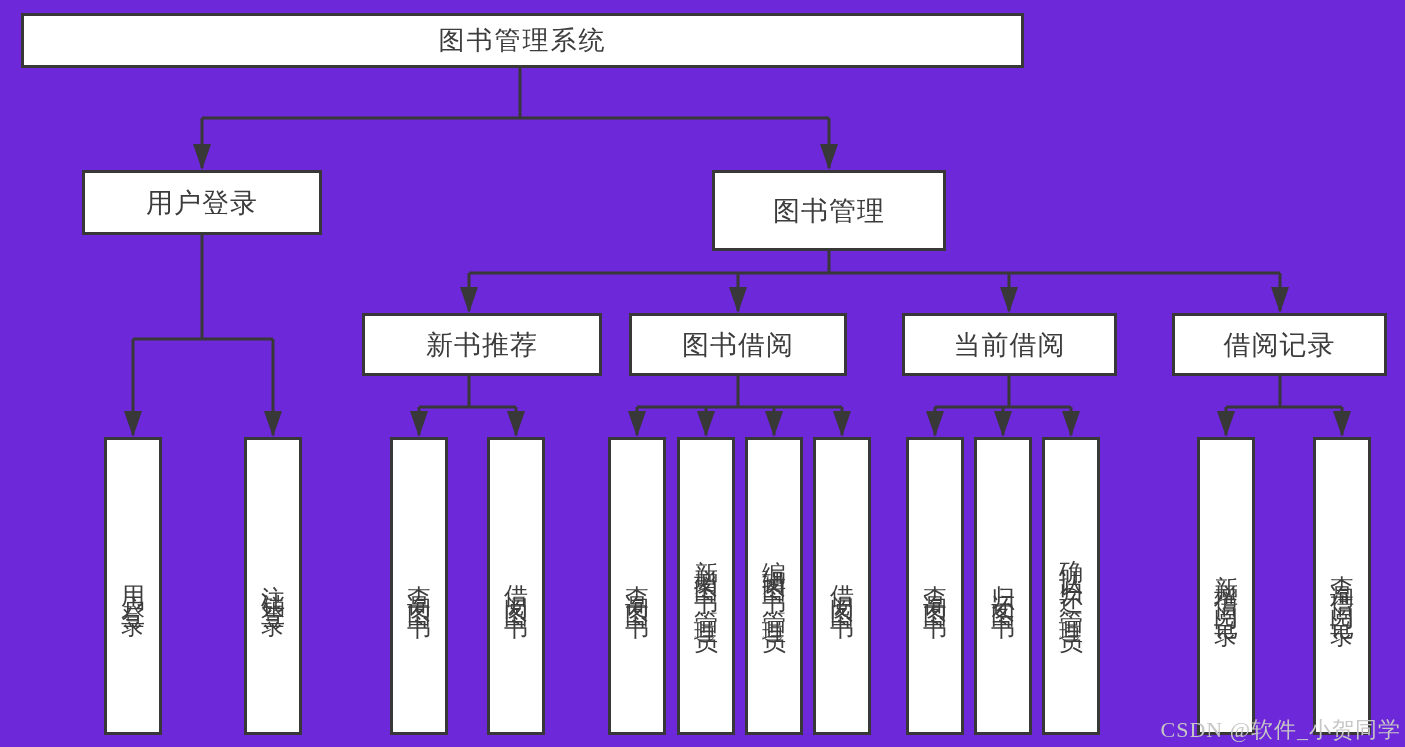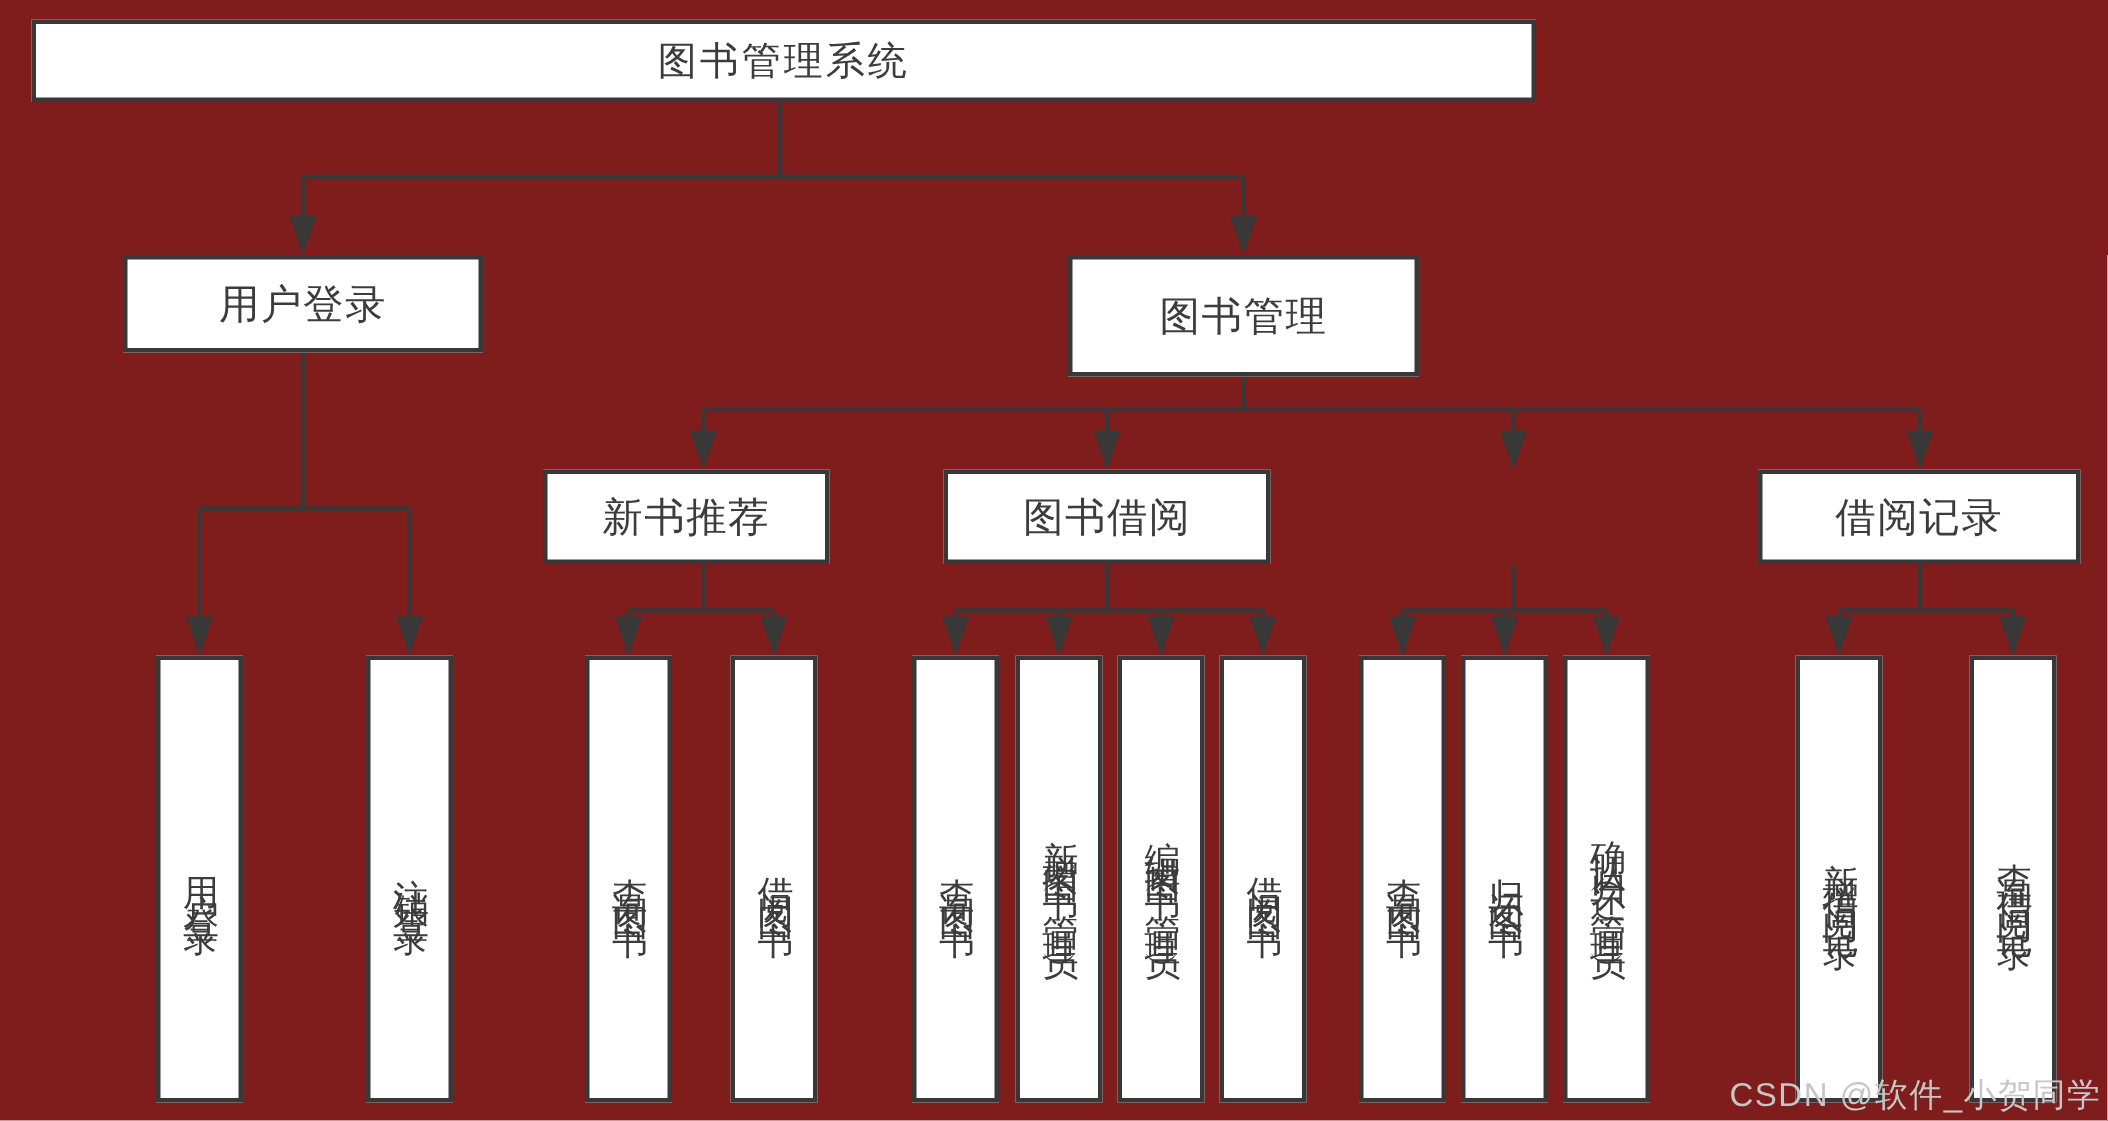--- a/index.html
+++ b/index.html
@@ -1,23 +1,23 @@
 <!DOCTYPE html>
 <html><head>
 <meta charset="utf-8">
 <style>
   * { margin: 0; padding: 0; box-sizing: border-box; }
   html, body { background: #ffffff; }
   .stage {
     position: relative;
     width: 1405px;
     height: 747px;
-    background: #7f1d1d;
+    background: #6d28d9;
     overflow: hidden;
-    font-family: Liberation Sans, sans-serif;
+    font-family: Liberation Serif, serif;
   }
   .connectors { position: absolute; left: 0; top: 0; width: 1405px; height: 747px; }
   .node {
     position: absolute;
     border: 3px solid #383838;
     background: #ffffff;
     display: flex;
     align-items: center;
     justify-content: center;
     color: #3c3c3c;
@@ -117,25 +117,28 @@
     <span>图书管理系统</span>
   </div>
 
   <div class="node h" style="left:82px; top:170px; width:240px; height:65px;">
     <span>用户登录</span>
   </div>
   <div class="node h" style="left:712px; top:170px; width:234px; height:81px;">
     <span>图书管理</span>
   </div>
 
-  <div class="node h" style="left:362px; top:313px; width:191px; height:63px;">
+  <div class="node h" style="left:362px; top:313px; width:240px; height:63px;">
     <span>新书推荐</span>
   </div>
   <div class="node h" style="left:629px; top:313px; width:218px; height:63px;">
     <span>图书借阅</span>
+  </div>
+  <div class="node h" style="left:902px; top:313px; width:215px; height:63px;">
+    <span>当前借阅</span>
   </div>
   <div class="node h" style="left:1172px; top:313px; width:215px; height:63px;">
     <span>借阅记录</span>
   </div>
 
   <div class="node leaf" style="left:104px; top:437px; width:58px; height:298px;">
     <span>用户登录</span>
   </div>
   <div class="node leaf" style="left:244px; top:437px; width:58px; height:298px;">
     <span>注销登录</span>

